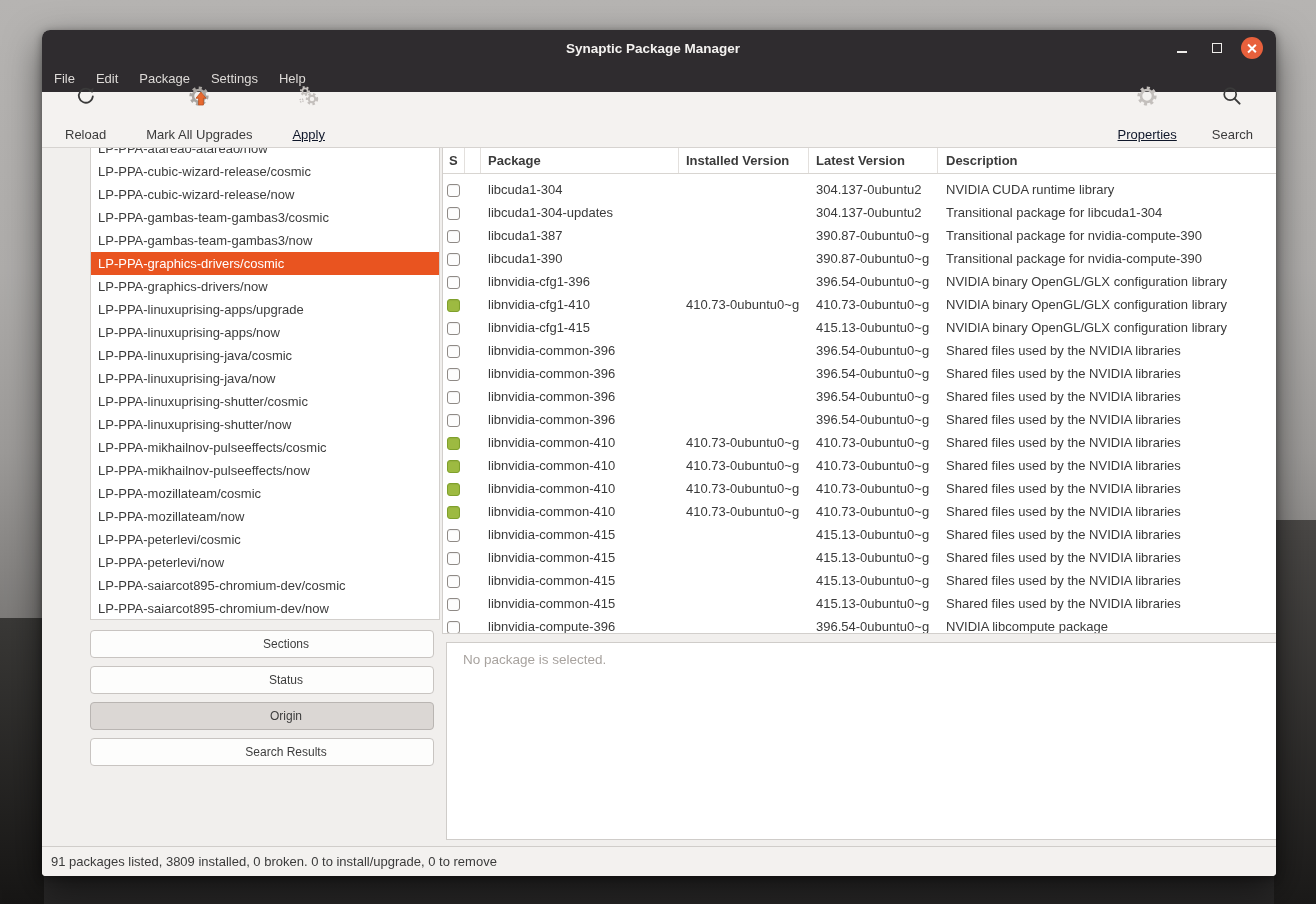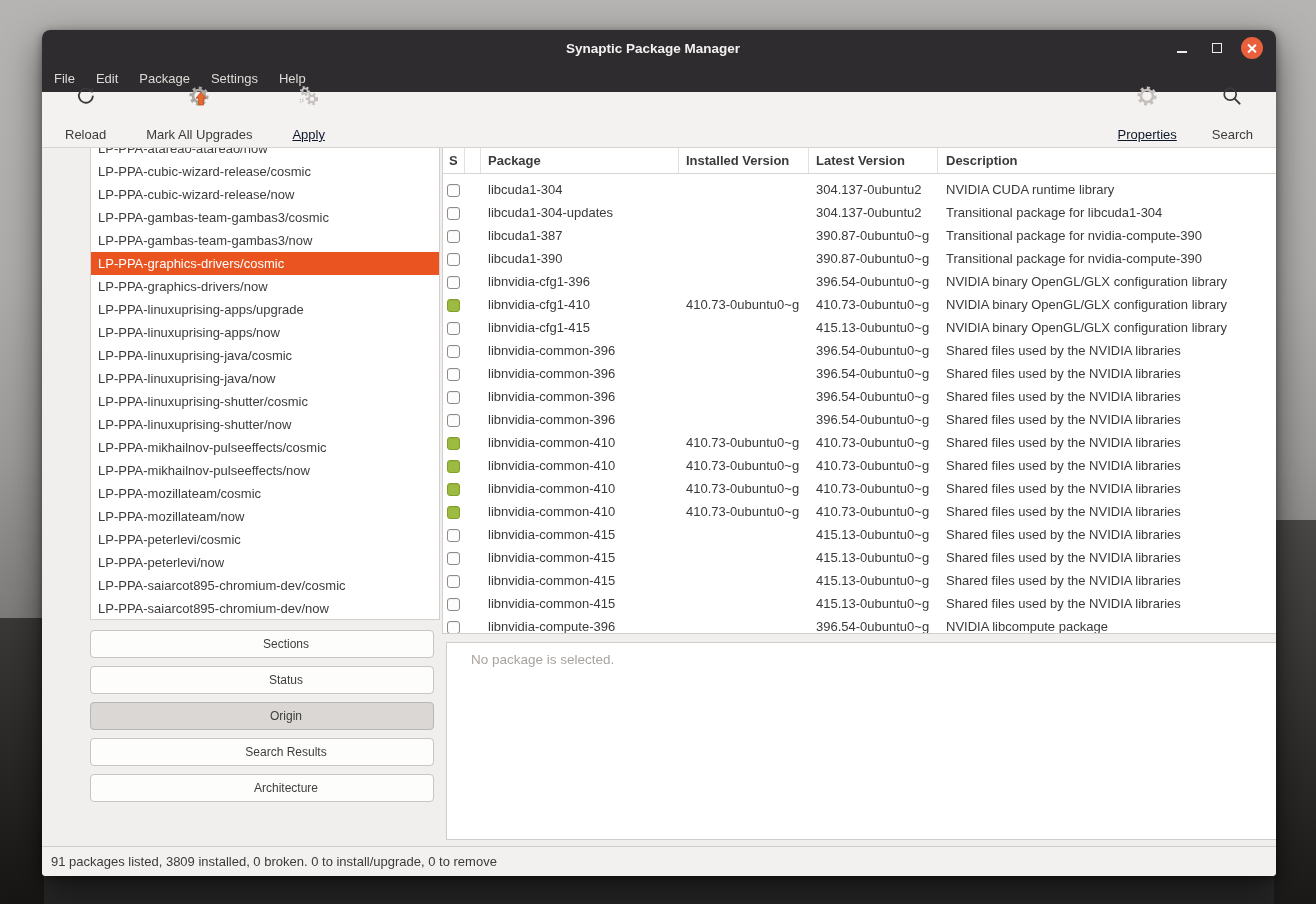--- a/index.html
+++ b/index.html
@@ -81,21 +81,21 @@
   .trow { display:flex; height:23px; align-items:flex-end; }
   .td { font-size:13px; color:#3a3a3a; white-space:nowrap; overflow:hidden; flex:none; }
   .cb-cell { width:22px; padding-left:4px; display:flex; align-items:center; }
   .ico-cell { width:16px; }
   .checkbox { width:13px; height:13px; border:1px solid #8f8a86; border-radius:3px; background:#fdfdfd;
               box-shadow:inset 0 1px 1px rgba(0,0,0,.06); }
   .checkbox.installed { background:#9dba41; border-color:#7fa02c; }
 
   .details-panel { position:absolute; left:360px; top:494px; width:866px; height:198px; background:#fff;
                    border:1px solid #cfccc9; }
-  .details-placeholder { display:block; padding:9px 24px; font-size:13.5px; color:#a8a39f; }
+  .details-placeholder { display:block; padding:9px 16px; font-size:13.5px; color:#a8a39f; }
 
   
   .statusbar { position:absolute; left:0; top:816px; width:100%; height:30px; background:#f3f1ef;
                border-top:1px solid #d0cdca; display:flex; align-items:center; padding-left:9px; }
   .status-text { font-size:13px; color:#3b3b3b; }
 </style>
 </head>
 <body>
 
 <div class="bldg left"></div>
@@ -238,21 +238,20 @@
 
         <div class="filter-btn">Sections</div>
 
         <div class="filter-btn">Status</div>
 
         <div class="filter-btn active">Origin</div>
 
 
         <div class="filter-btn">Search Results</div>
 
-        <div class="filter-btn">Architecture</div>
       </div>
 
     <div class="pkg-table">
       <div class="thead">
         <div class="th col-s">S</div>
         <div class="th col-ico"></div>
         <div class="th col-pkg">Package</div>
         <div class="th col-inst">Installed Version</div>
         <div class="th col-lat">Latest Version</div>
         <div class="th col-desc">Description</div>

